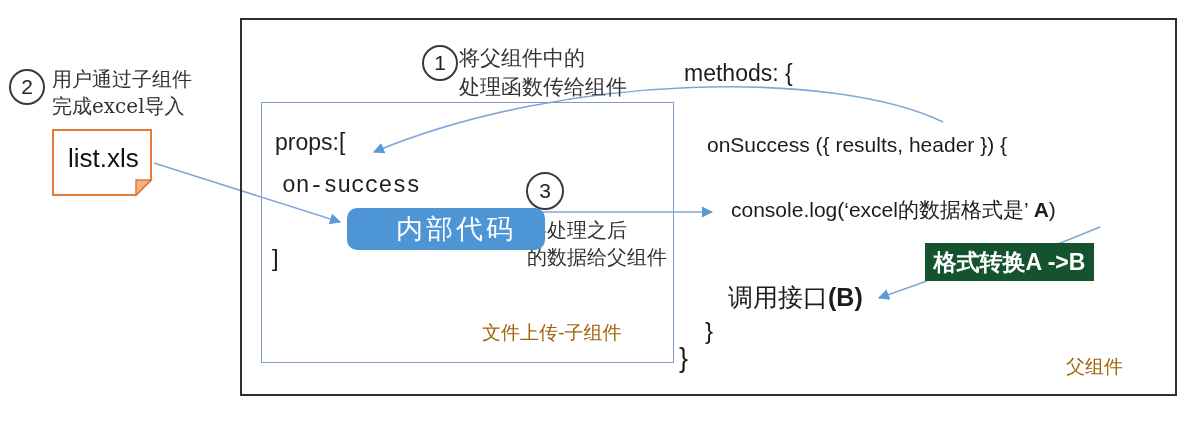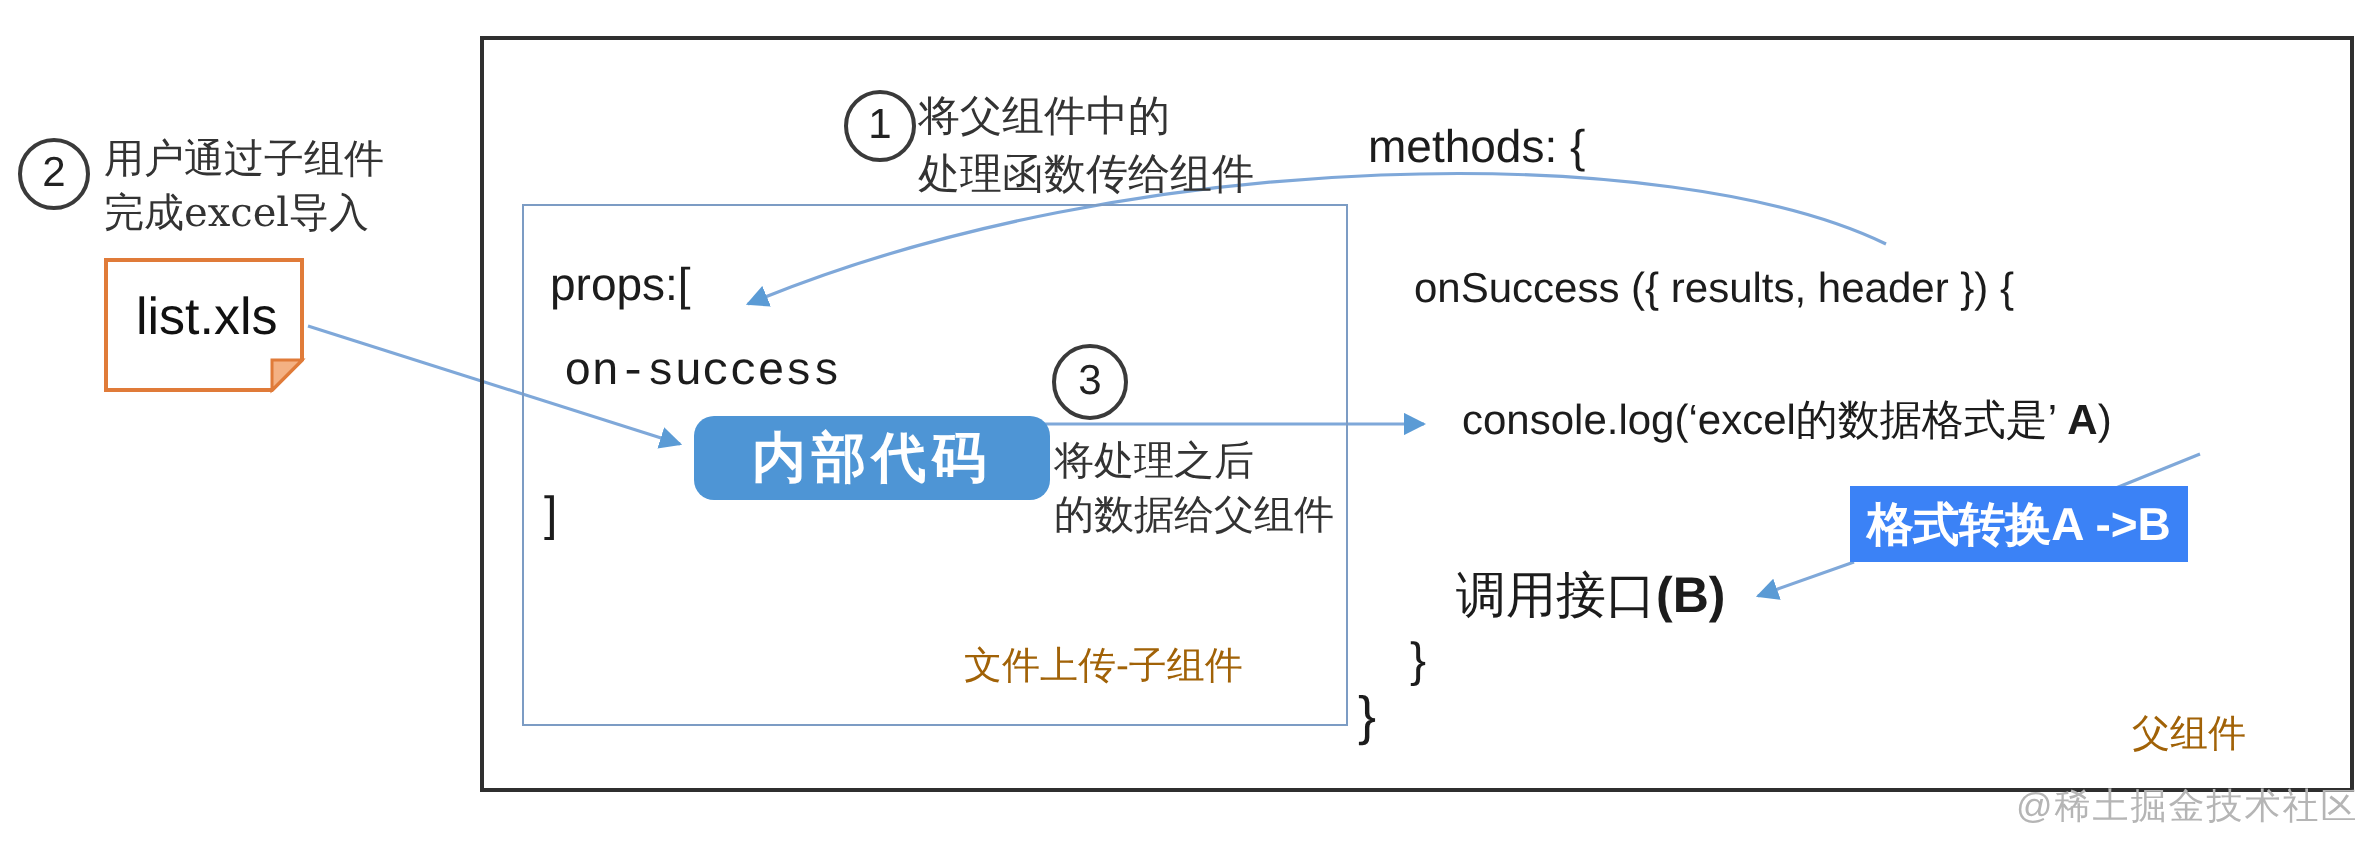--- a/index.html
+++ b/index.html
@@ -18,25 +18,25 @@
     border:2px solid #2f2f2f;background:transparent;
   }
   .inner-box{
     left:261px;top:102px;width:411px;height:259px;
     border:1.5px solid #7c9cc4;background:transparent;
   }
   .code-pill{
     left:347px;top:208px;width:178px;height:42px;
     background:#4e95d5;border-radius:10px;
     display:flex;align-items:center;justify-content:center;
-    color:#fff;font-size:27px;font-weight:bold;letter-spacing:3px;
+    color:#fff;font-size:27px;font-weight:normal;letter-spacing:3px;padding-left:20px;
   }
   .convert-box{
     left:925px;top:243px;width:169px;height:38px;
-    background:#3b82f6;
+    background:#14532d;
     display:flex;align-items:center;justify-content:center;
     color:#fff;font-size:23px;font-weight:bold;
   }
   
   .step-circle{
     width:32px;height:32px;border:2px solid #3a3a3a;border-radius:50%;
     display:flex;align-items:center;justify-content:center;
     font-size:21px;color:#222;background:#fff;
   }
   .cjk-note{
@@ -131,15 +131,14 @@
 
   <div class="abs call-api" style="left:728px;top:281px;text-align:center;">
     <span>调用接口</span><b>(B)</b>
   </div>
 
   <div class="abs brace" style="left:705px;top:317px;">}</div>
   <div class="abs brace" style="left:679px;top:343px;font-size:27px;">}</div>
 
   <div class="abs cjk-small" style="left:1066px;top:354px;">父组件</div>
 
-  <div class="abs watermark" style="left:1008px;top:391px;">@稀土掘金技术社区</div>
 
 </div>
 
 </body></html>

